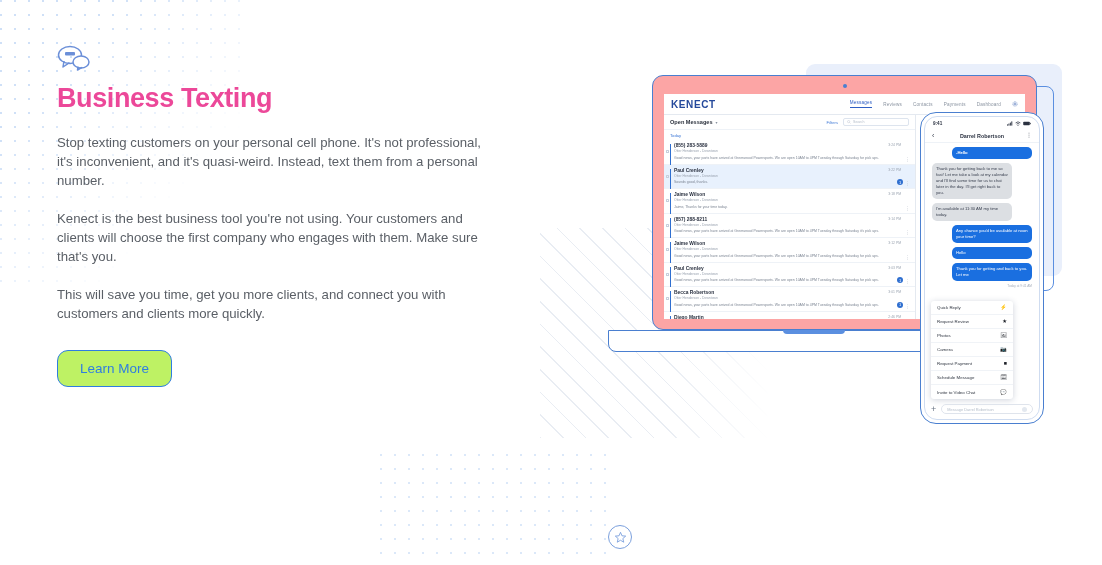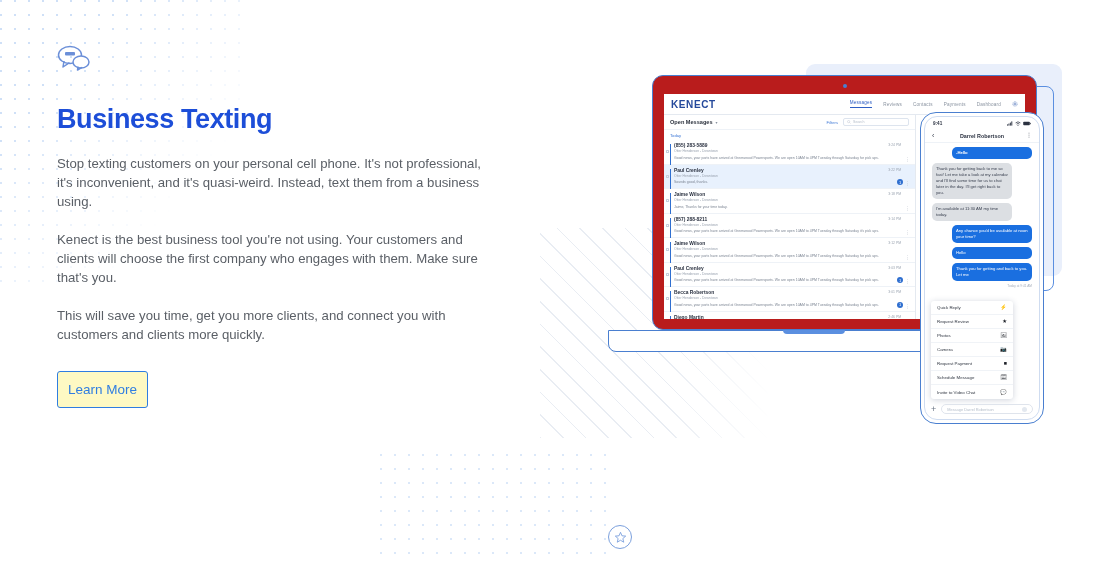--- a/index.html
+++ b/index.html
@@ -28,54 +28,54 @@
     pointer-events: none;
   }
   .hatch-mid { left: 540px; top: 228px; width: 230px; height: 210px;
      -webkit-mask-image: linear-gradient(to right, #000 55%, transparent 100%);
      mask-image: linear-gradient(to right, #000 55%, transparent 100%); }
 
   
   .left { position: absolute; left: 57px; top: 44px; width: 440px; }
   .bubbles-icon { width: 34px; height: 28px; display: block; }
   .headline {
-    margin-top: 32px;
-    font-size: 27px; font-weight: bold; color: #1d4ed8; letter-spacing: -0.4px;
+    margin-top: 11px;
+    font-size: 27px; font-weight: bold; color: #ec4899; letter-spacing: -0.4px;
   }
   .para {
     margin-top: 19px;
     font-size: 13.2px; line-height: 19px; color: #5a5f66;
     max-width: 432px;
   }
   .btn-learn {
     margin-top: 27px;
     display: inline-block;
-    padding: 10px 10px;
+    padding: 10px 22px;
     border: 1px solid #2f7de1;
-    border-radius: 3px;
-    color: #2f7de1; background: #fef9c3;
+    border-radius: 11px;
+    color: #2f7de1; background: #bef264;
     font-size: 13.5px; cursor: pointer;
   }
 
   
   .graphic { position: absolute; left: 600px; top: 50px; width: 500px; height: 330px; }
 
   .blue-card-back {
     position: absolute; left: 206px; top: 14px; width: 256px; height: 212px;
     background: #e9effb; border-radius: 9px;
   }
   .blue-card-outline {
     position: absolute; left: 246px; top: 36px; width: 208px; height: 205px;
     border: 1.5px solid #5b8fe0; border-radius: 8px;
   }
 
   
   .laptop-lid {
     position: absolute; left: 52px; top: 25px; width: 385px; height: 255px;
-    border: 1.5px solid #4a7fd0; border-radius: 11px; background: #b91c1c;
+    border: 1.5px solid #4a7fd0; border-radius: 11px; background: #fca5a5;
   }
   .laptop-cam {
     position: absolute; left: 50%; top: 8px; transform: translateX(-50%);
     width: 4px; height: 4px; border-radius: 50%; background: #4a7fd0;
   }
   .laptop-base {
     position: absolute; left: 8px; top: 280px; width: 412px; height: 22px;
     border: 1.5px solid #4a7fd0; border-radius: 0 0 8px 8px; background: #fff;
   }
   .laptop-notch {
@@ -220,21 +220,21 @@
         <ellipse cx="13" cy="11" rx="11.5" ry="8.5" stroke="#6b8fd8" stroke-width="1.5"></ellipse>
         <path d="M7 17 L6 23 L12.5 18.6" stroke="#6b8fd8" stroke-width="1.5" stroke-linejoin="round" fill="none"></path>
         <rect x="8" y="8" width="10" height="3.4" rx="1" fill="#6b8fd8"></rect>
         <ellipse cx="24" cy="18" rx="8" ry="6" stroke="#6b8fd8" stroke-width="1.5" fill="#fff"></ellipse>
         <path d="M21 22.5 L20.5 26 L25 23.3" stroke="#6b8fd8" stroke-width="1.5" stroke-linejoin="round" fill="none"></path>
       </svg>
     </span>
 
     <h1 class="headline">Business Texting</h1>
 
-    <p class="para">Stop texting customers on your personal cell phone. It's not professional, it's inconvenient, and it's quasi-weird. Instead, text them from a business using.</p>
+    <p class="para">Stop texting customers on your personal cell phone. It's not professional, it's inconvenient, and it's quasi-weird. Instead, text them from a personal number.</p>
     <p class="para">Kenect is the best business tool you're not using. Your customers and clients will choose the first company who engages with them. Make sure that's you.</p>
     <p class="para">This will save you time, get you more clients, and connect you with customers and clients more quickly.</p>
 
     <div class="btn-learn">Learn More</div>
   </div>
 
   <div class="graphic">
 
     <div class="blue-card-back"></div>
     <div class="blue-card-outline"></div>

